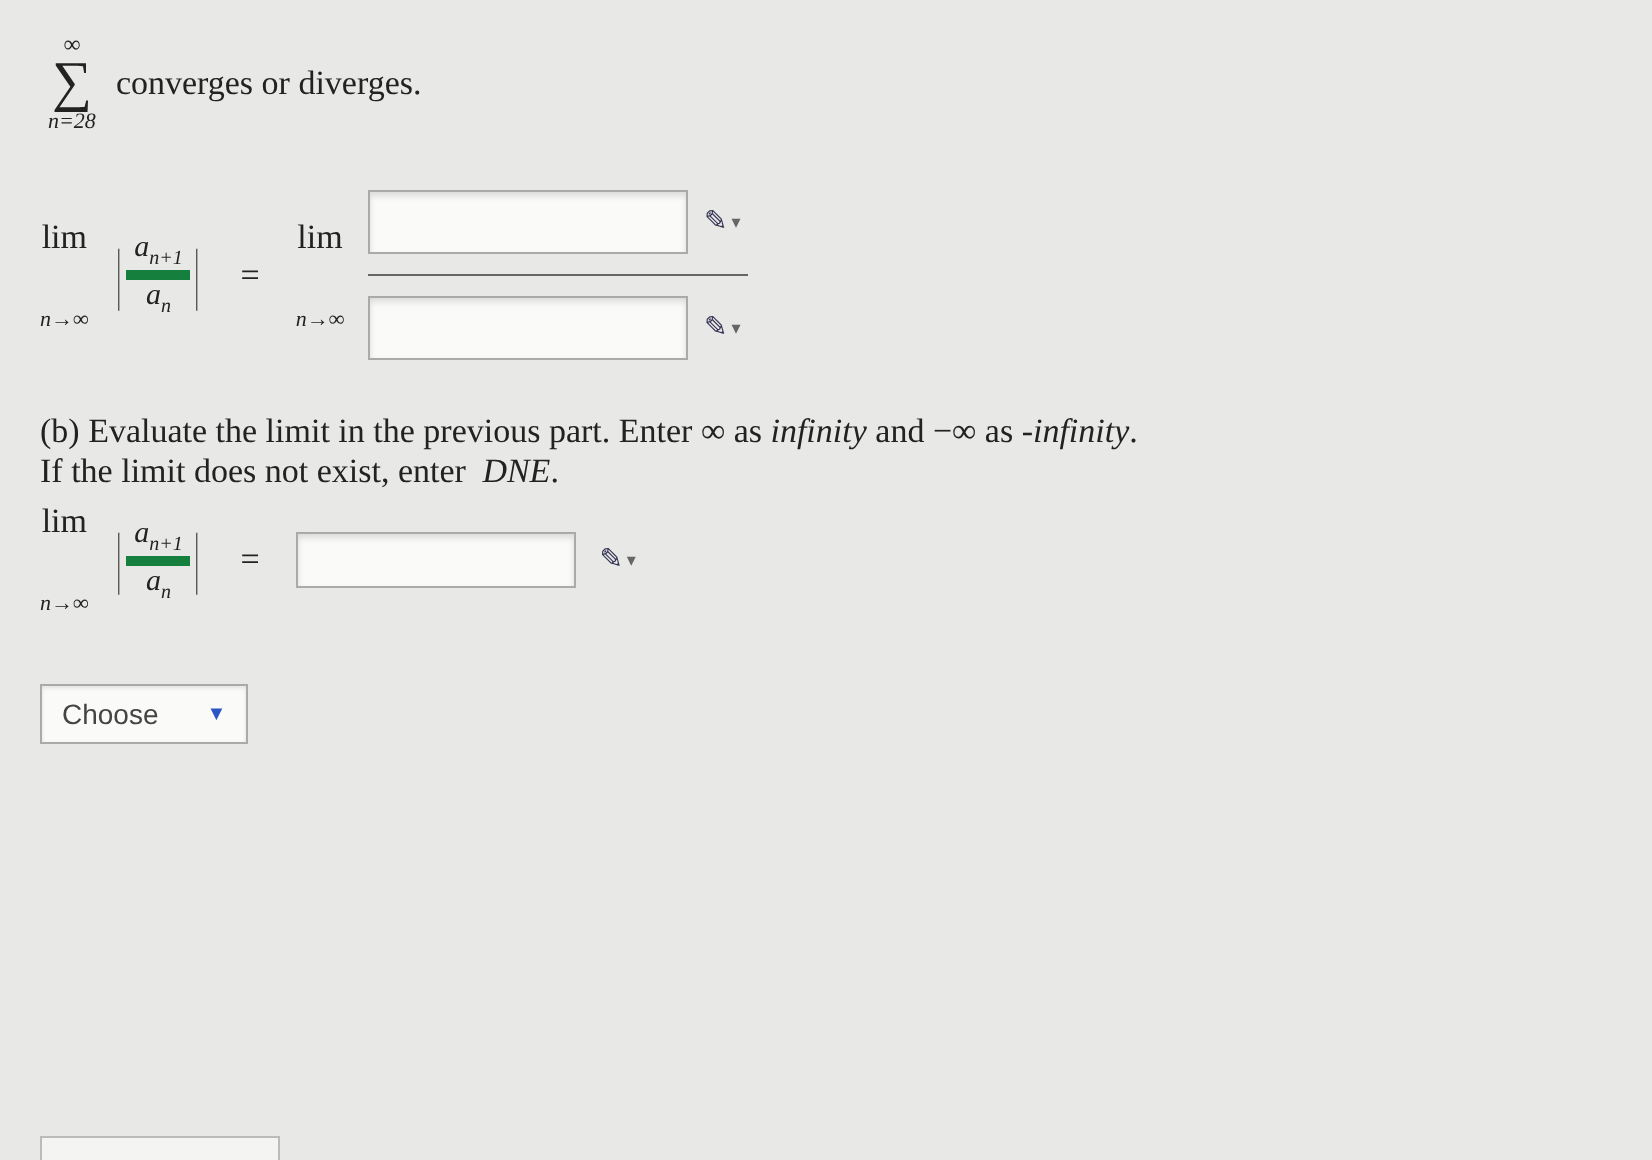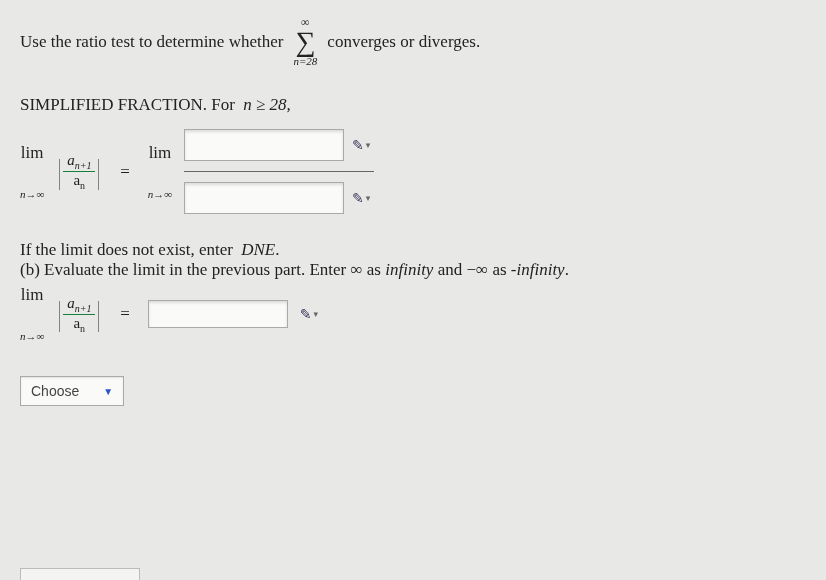--- a/index.html
+++ b/index.html
@@ -66,22 +66,22 @@
       font-size: 34px;
       line-height: 1;
       display: inline-block;
       transform: scaleX(0.3);
     }
     .ratio-frac {
       display: inline-flex;
       flex-direction: column;
       align-items: center;
     }
-    .ratio-frac .rnum { border-bottom: 1px solid #15803d; padding: 0 4px; font-style: italic; font-size: 15px; }
-    .ratio-frac .rden { padding: 0 4px; font-size: 15px; }
+    .ratio-frac .rnum { border-bottom: 5px solid #15803d; padding: 0 4px; font-style: italic; font-size: 15px; }
+    .ratio-frac .rden { padding: 0 4px; font-style: italic; font-size: 15px; }
     .inputs-col {
       display: flex;
       flex-direction: column;
       gap: 10px;
     }
     .frac-line-long {
       width: 190px;
       height: 1px;
       background: #666;
     }
@@ -153,34 +153,29 @@
       width: 120px;
       height: 22px;
       border: 1px solid #bbb;
       background: #f4f4f2;
     }
   </style>
 </head>
 <body>
 
 <div class="question-intro">
-  <span>Use the ratio test to determine whether</span>
   <span class="sum-block">
     <span class="sum-top">∞</span>
     <span class="sum-sigma">∑</span>
     <span class="sum-bottom">n=28</span>
   </span>
   <span>converges or diverges.</span>
 </div>
 
 <div class="part">
-  <div>
-    <span>SIMPLIFIED FRACTION. For</span>
-    <span class="italic" style="margin-left:4px;"><span>n ≥ 28,</span></span>
-  </div>
 
   <div class="part-a-row">
     <span class="lim-block">
       <span class="lim-text">lim</span>
       <span class="lim-sub">n→∞</span>
     </span>
     <span class="abs-wrap">
       <span class="abs-bar">|</span>
       <span class="ratio-frac">
         <span class="rnum"><span>a</span><sub style="font-size:10px;">n+1</sub></span>
@@ -203,29 +198,29 @@
       <div class="input-row">
         <input type="text" class="text-input" style="">
         <span class="edit-icon">✎</span>
       </div>
     </div>
   </div>
 </div>
 
 <div class="part">
   <div>
-    <span>If the limit does not exist, enter</span>
-    <span class="italic" style="margin-left:4px;">DNE</span><span>.</span>
-  </div>
-  <div>
     <span>(b) Evaluate the limit in the previous part. Enter ∞ as</span>
     <span class="italic">infinity</span>
     <span> and −∞ as </span>
     <span class="italic">-infinity</span><span>.</span>
   </div>
+  <div>
+    <span>If the limit does not exist, enter</span>
+    <span class="italic" style="margin-left:4px;">DNE</span><span>.</span>
+  </div>
 
   <div class="part-a-row" style="margin-top:6px;">
     <span class="lim-block">
       <span class="lim-text">lim</span>
       <span class="lim-sub">n→∞</span>
     </span>
     <span class="abs-wrap">
       <span class="abs-bar">|</span>
       <span class="ratio-frac">
         <span class="rnum"><span>a</span><sub style="font-size:10px;">n+1</sub></span>

